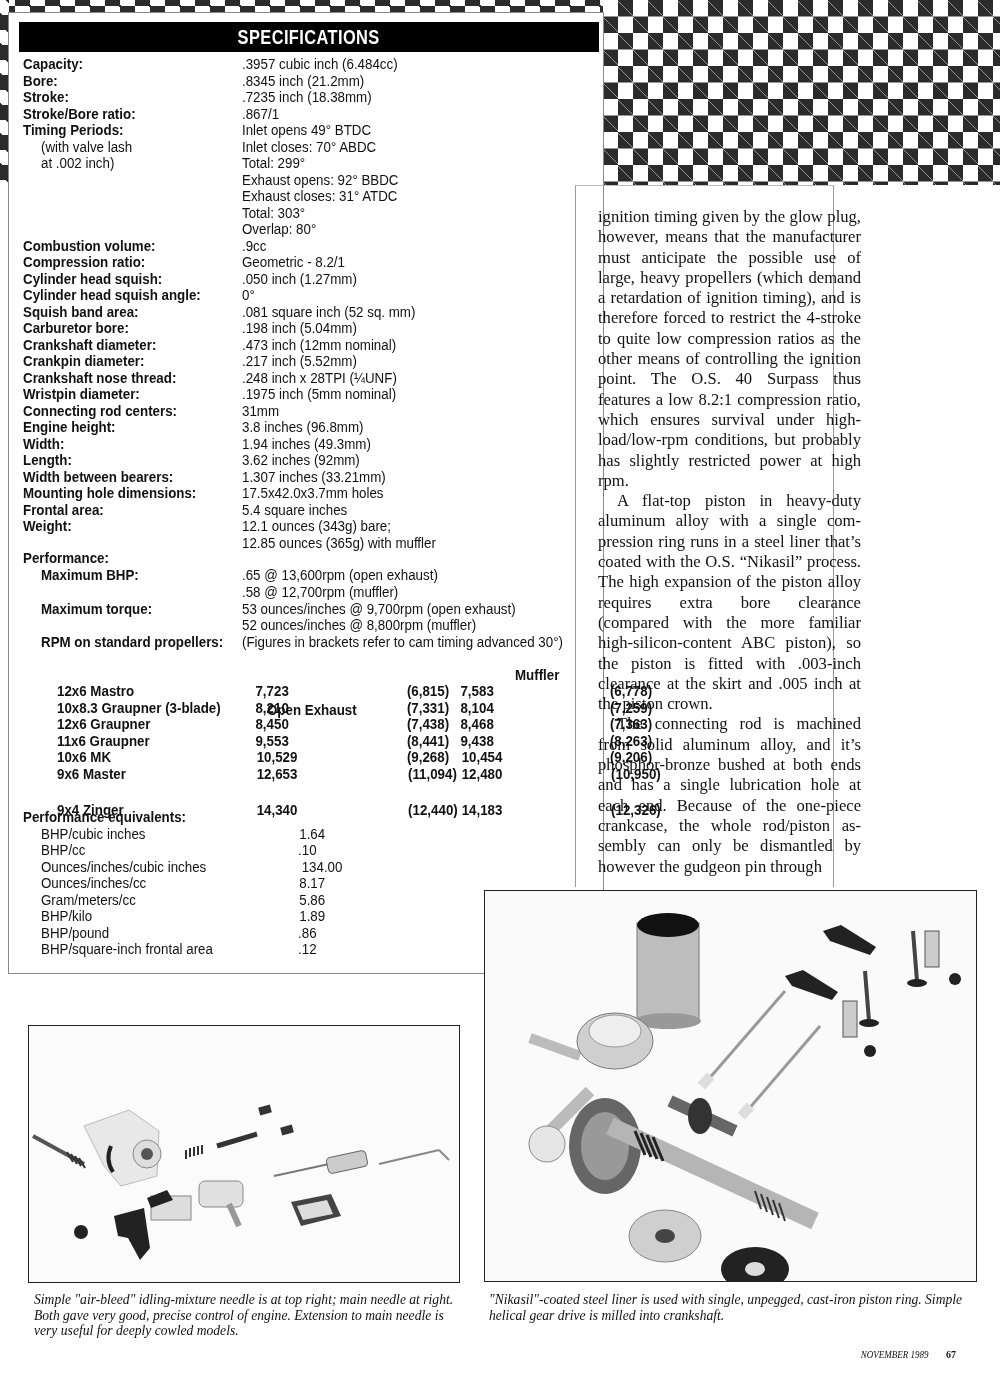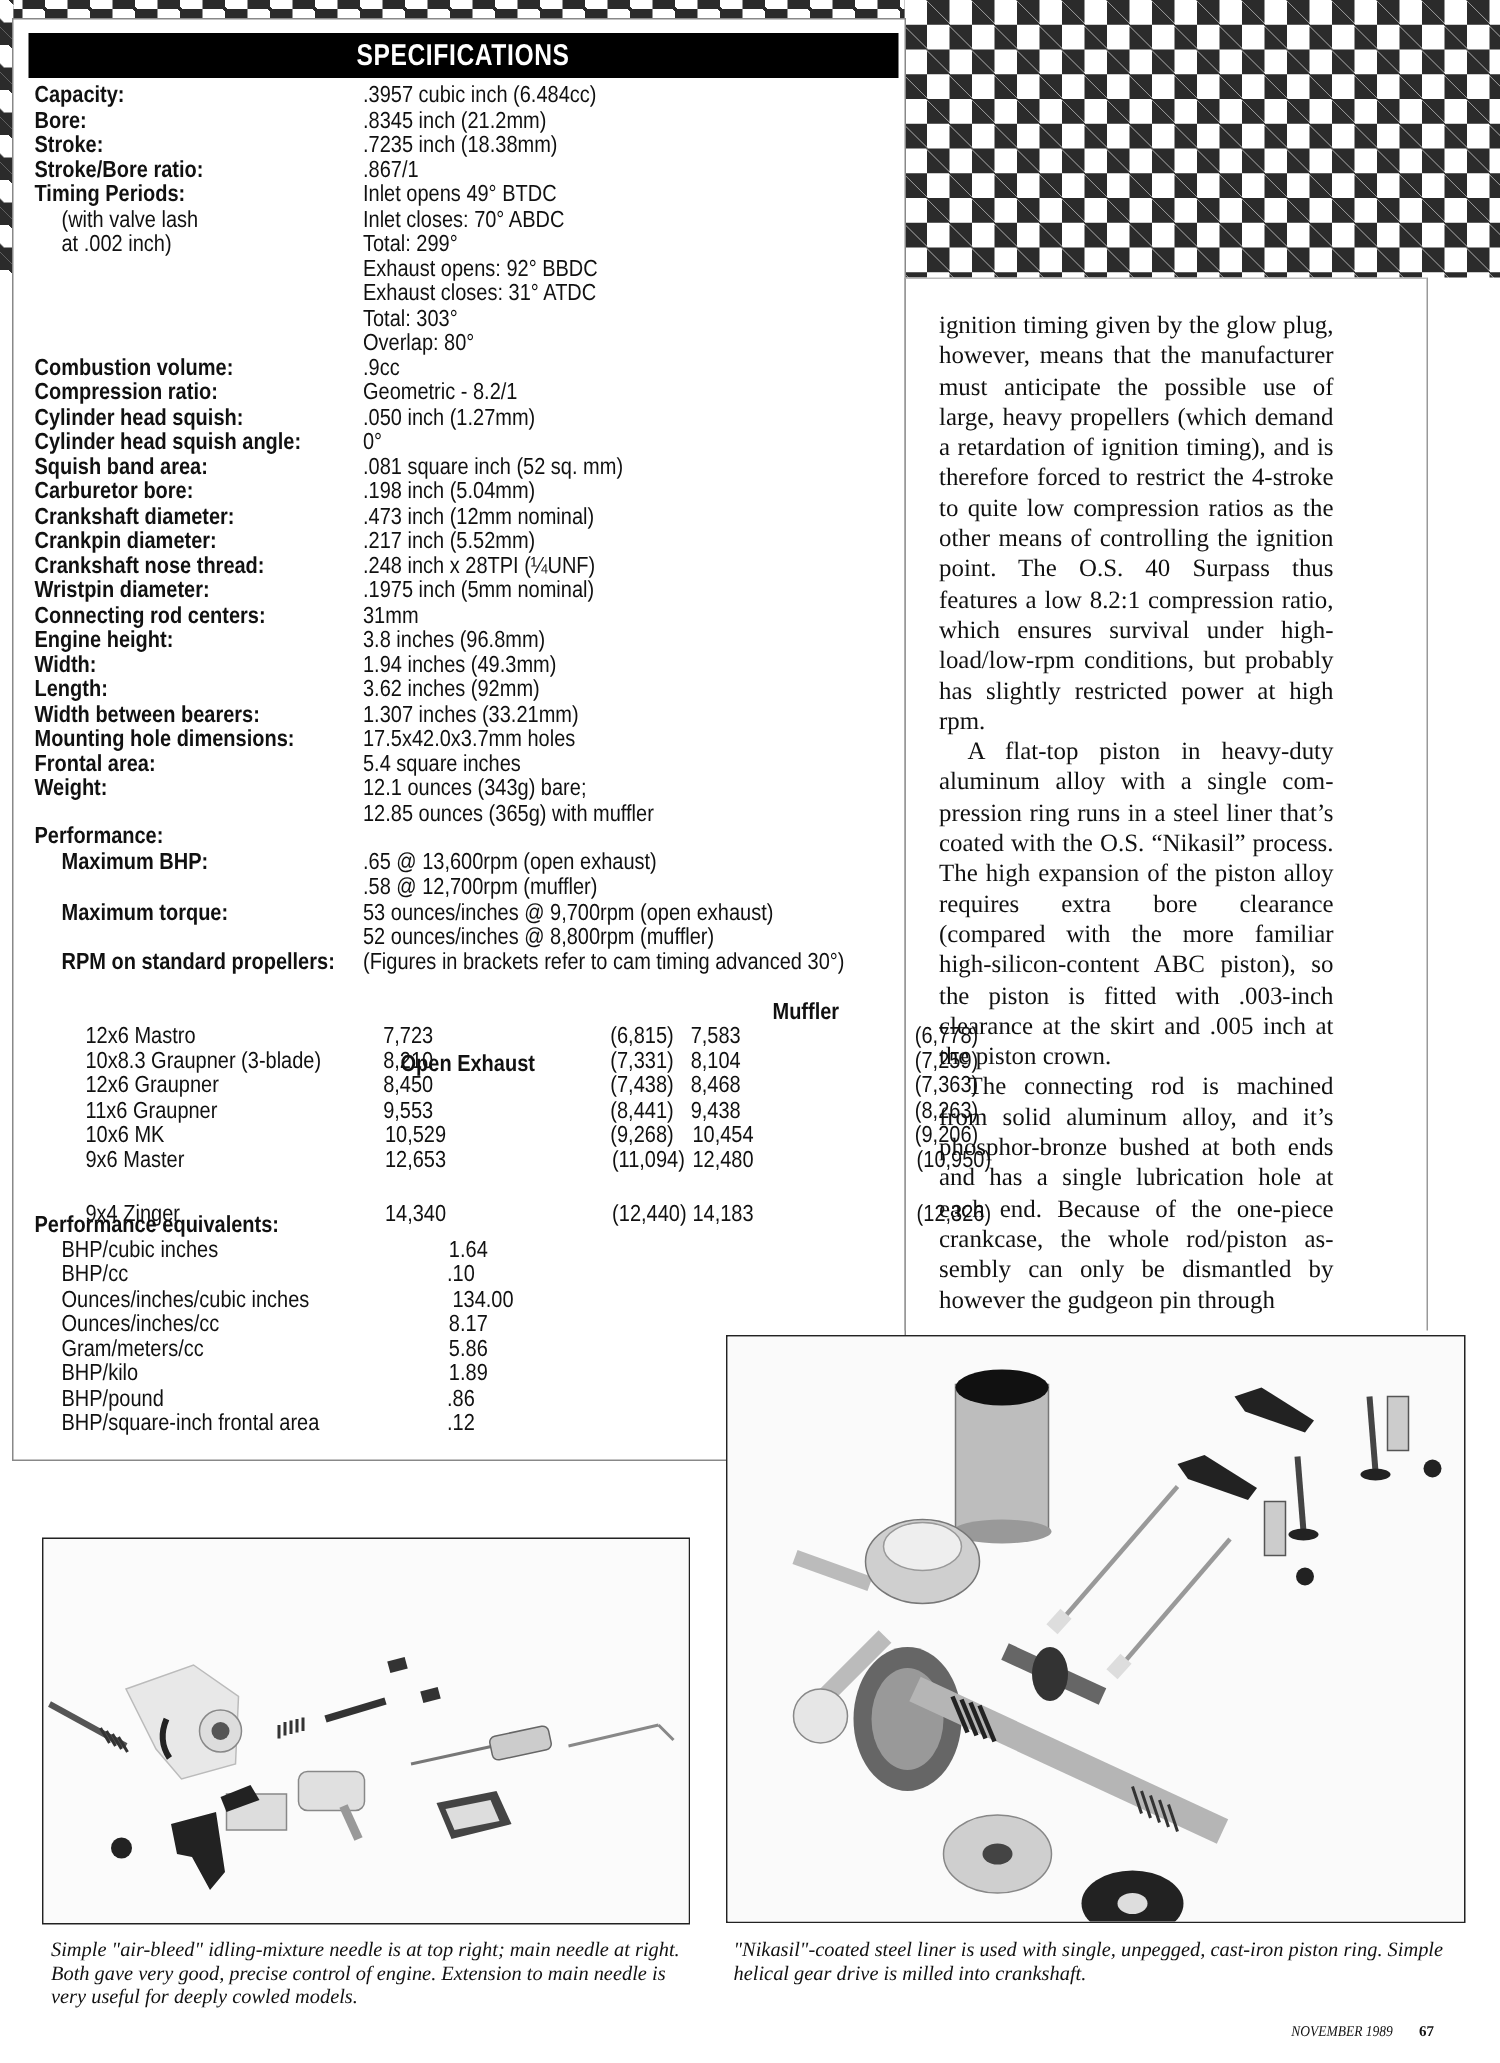--- a/index.html
+++ b/index.html
@@ -34,30 +34,30 @@
 
   .cond { display: inline-block; transform: scaleX(0.86); transform-origin: left center; white-space: nowrap; }
   .spec-row { position: absolute; left: 14px; height: 16.5px; font-size: 15.5px; line-height: 16.5px; white-space: nowrap; }
   .spec-label { position: absolute; left: 0; font-weight: bold; }
   .spec-label.sub { left: 18px; font-weight: normal; }
   .spec-label.indent { left: 18px; }
   .spec-value { position: absolute; left: 219px; }
 
   .prop-table { position: absolute; left: 0; top: 654px; width: 596px; font-size: 15.5px; }
   .prop-head { position: absolute; top: 0; font-weight: bold; height: 16px; line-height: 16px; white-space: nowrap; }
-  .prop-row { position: absolute; left: 0; width: 596px; height: 16.5px; line-height: 16.5px; }
+  .prop-row { position: absolute; left: 0; width: 596px; height: 16.5px; line-height: 16.5px; font-weight: bold; }
   .prop-row span { position: absolute; white-space: nowrap; }
   .c-name { left: 48px; }
   .c-n { text-align: right; }
 
   .equiv-row { position: absolute; left: 0; width: 596px; height: 16.5px; line-height: 16.5px; font-size: 15.5px; }
   .equiv-row span { position: absolute; white-space: nowrap; }
 
   #text-col {
-    position: absolute; left: 603px; top: 185px; width: 349px; height: 702px;
+    position: absolute; left: 575px; top: 185px; width: 259px; height: 702px;
     border-left: 1.5px solid #999; border-right: 1.5px solid #999; border-top: 1px solid #bbb;
   }
   #article {
     position: absolute; left: 22px; top: 21px; width: 263px;
     font-family: "Liberation Serif", serif; font-size: 16.6px; line-height: 20.3px;
     text-align: justify; hyphens: manual; color: #111;
   }
   #article p { text-indent: 0; }
   #article p.ind { text-indent: 19px; }
 

